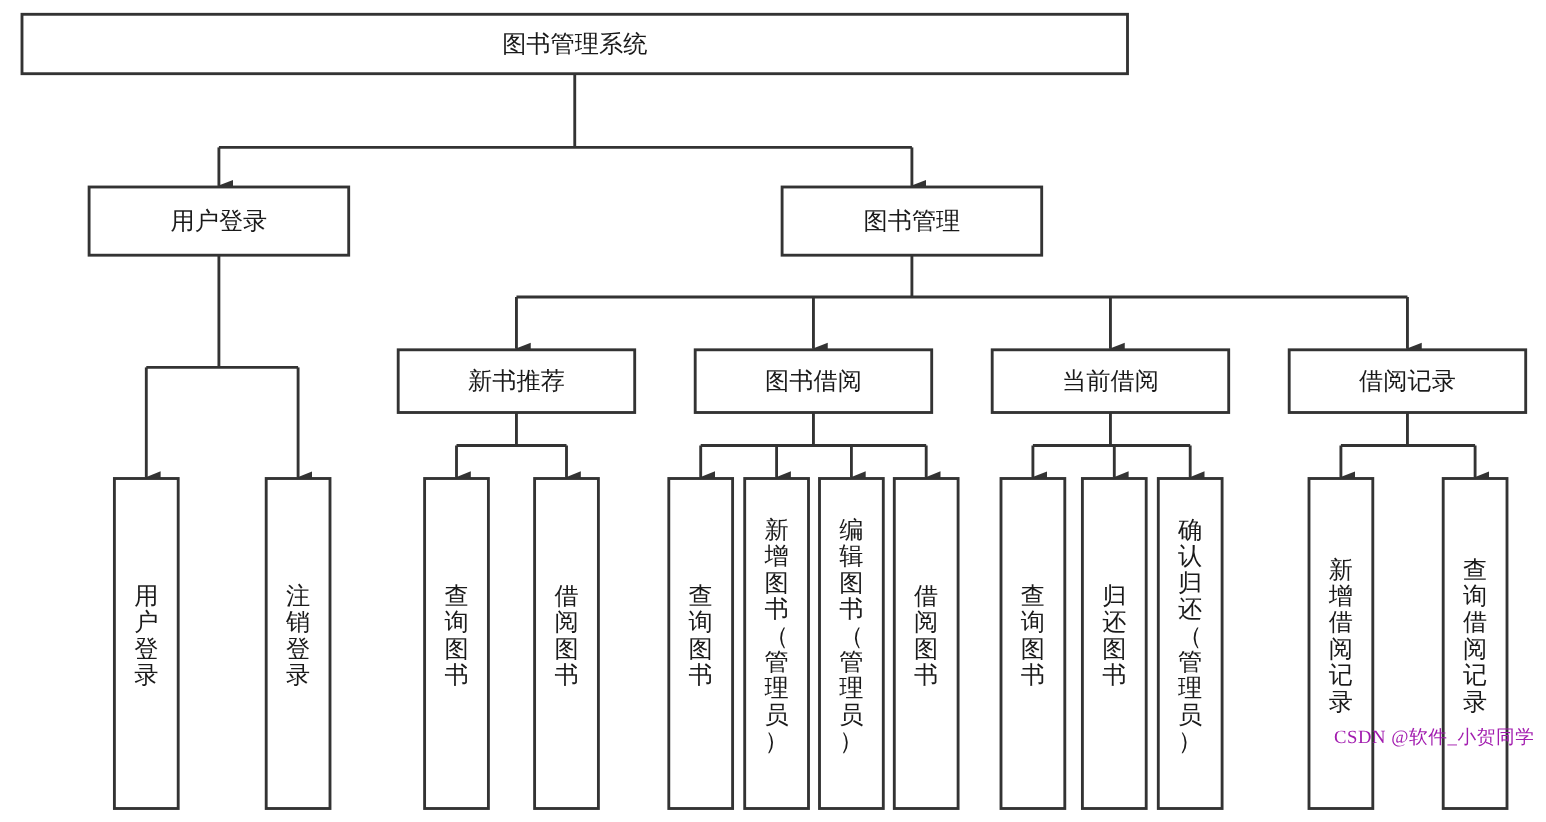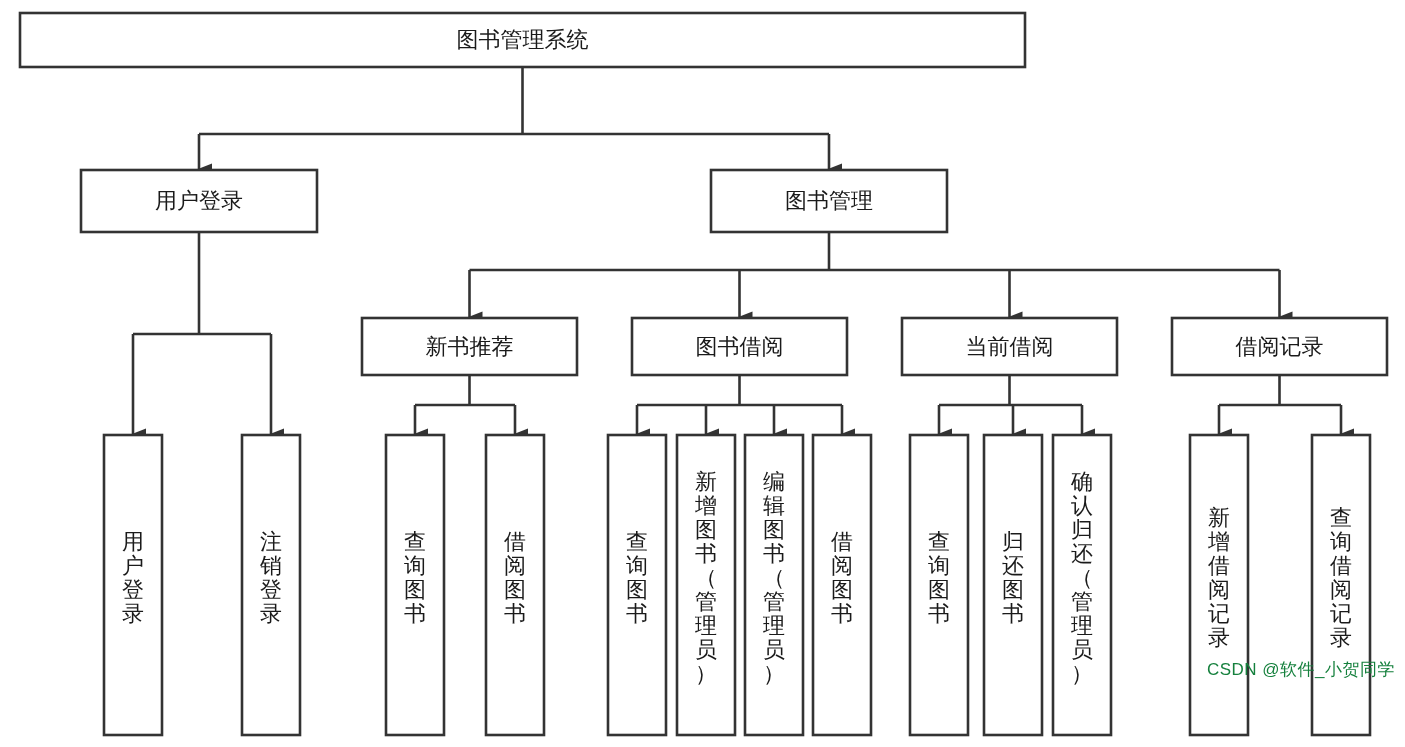--- a/index.html
+++ b/index.html
@@ -51,23 +51,23 @@
   .node-label-v {
     font-family: "DejaVu Sans", "Liberation Sans", sans-serif;
     font-size: 22px;
     fill: #1a1a1a;
     text-anchor: middle;
   }
   .watermark {
     position: absolute;
     right: 10px;
     bottom: 6px;
-    font-family: Liberation Sans, sans-serif;
+    font-family: Liberation Serif, serif;
     font-size: 17px;
-    color: #15803d;
+    color: #a21caf;
     letter-spacing: 0.5px;
     white-space: nowrap;
     pointer-events: none;
   }
 </style>
 </head>
 <body>
 
 <div id="diagram-root">
   <svg class="flow" viewBox="0 0 1405 747" xmlns="http://www.w3.org/2000/svg">

